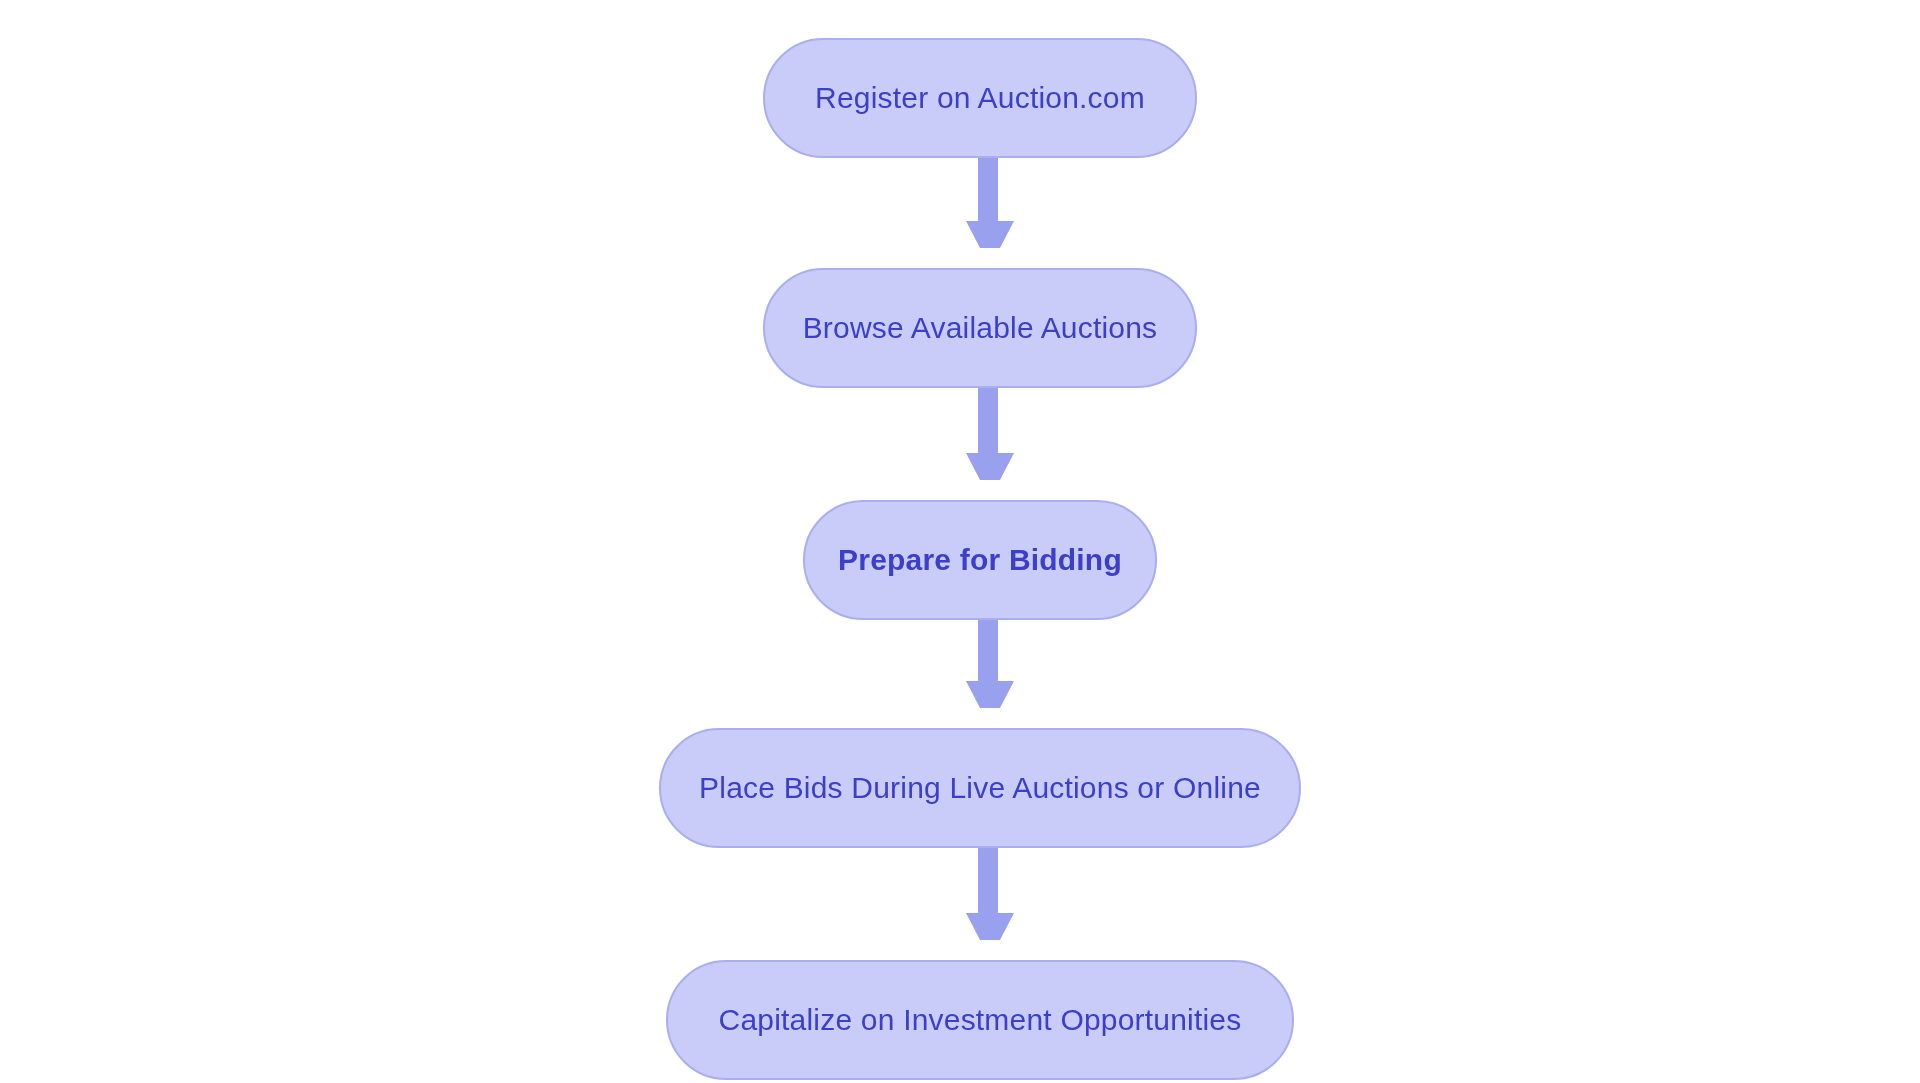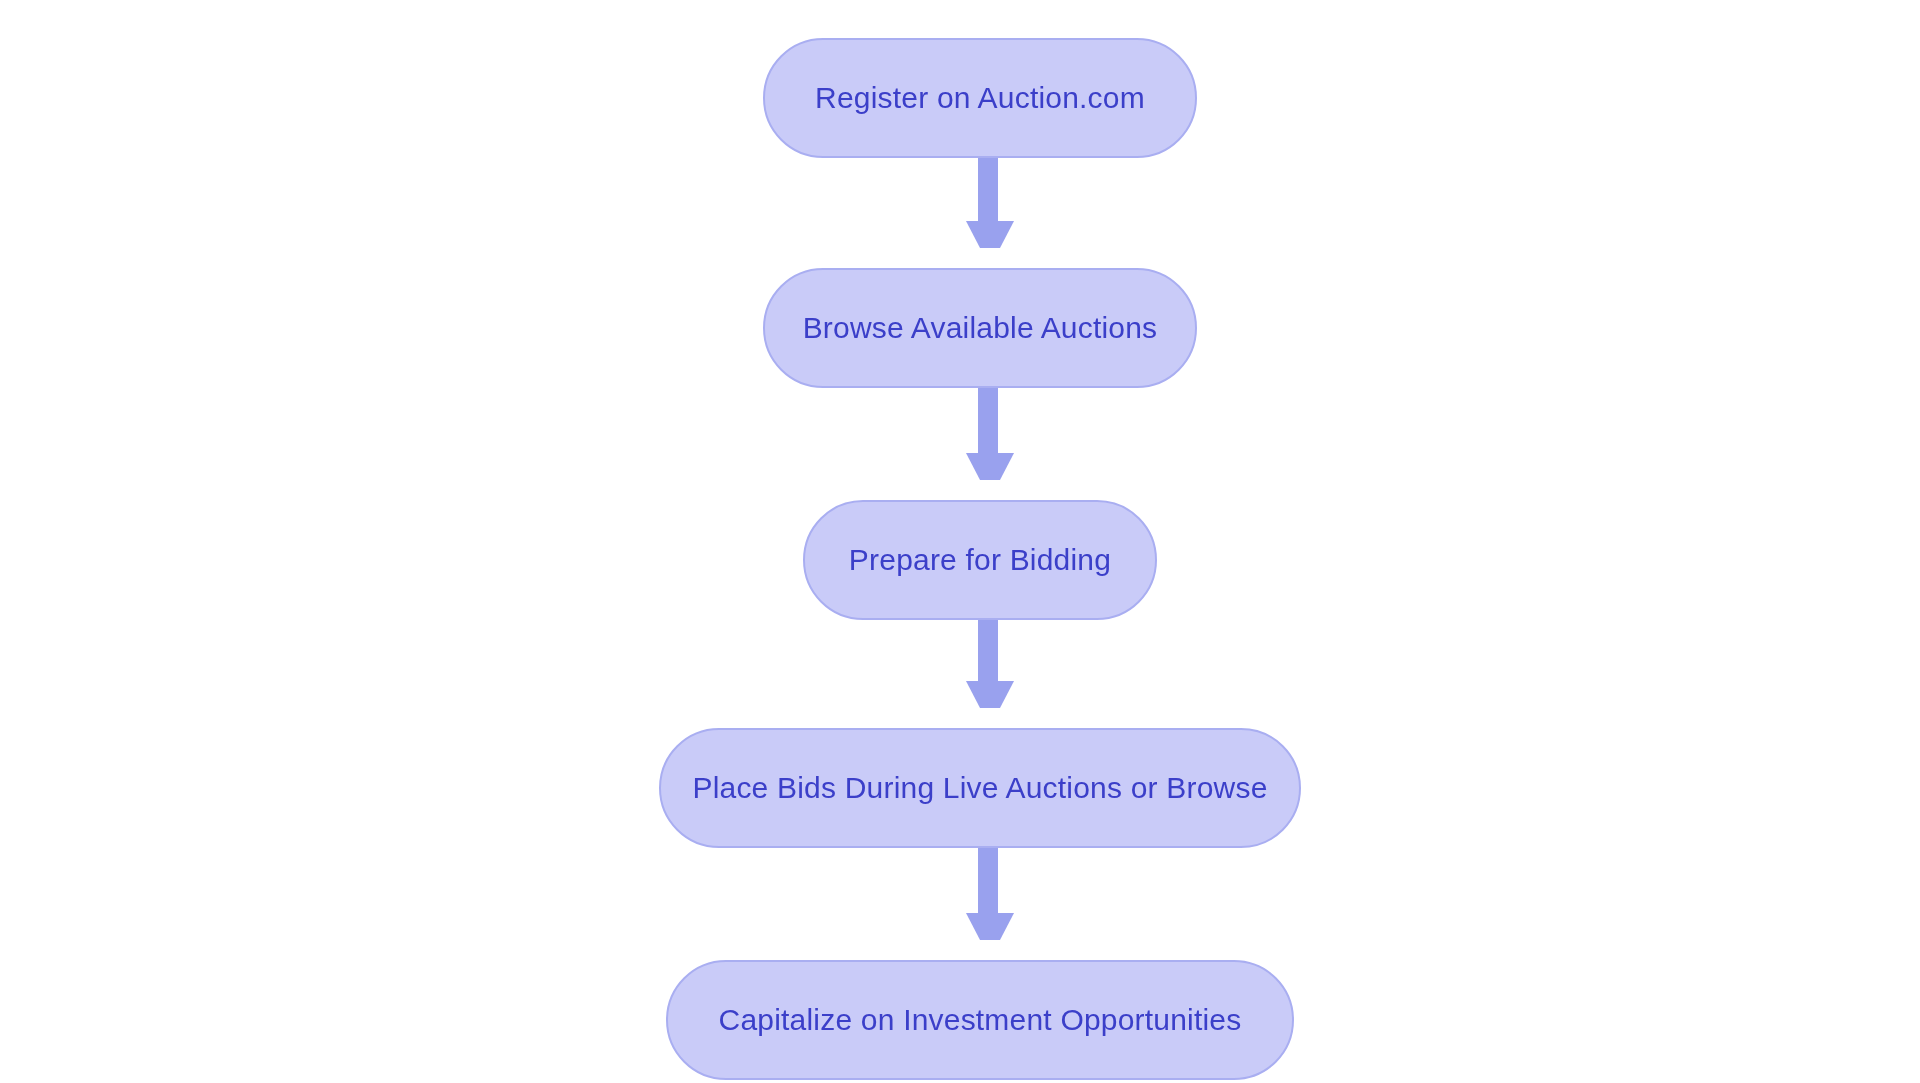--- a/index.html
+++ b/index.html
@@ -19,21 +19,21 @@
     border-radius: 60px;
   }
   .node-label {
     color: var(--node-text, #3b3fc9);
     font-size: 30px;
     letter-spacing: 0.2px;
     white-space: nowrap;
   }
   .node-1 { left: 743px; top: 18px;  width: 434px; height: 120px; }
   .node-2 { left: 743px; top: 248px; width: 434px; height: 120px; }
-  .node-3 { left: 783px; top: 480px; width: 354px; height: 120px; }
+  .node-3 { left: 783px; top: 480px; width: 354px; height: 120px; font-weight: bold; }
   .node-4 { left: 639px; top: 708px; width: 642px; height: 120px; }
   .node-5 { left: 646px; top: 940px; width: 628px; height: 120px; text-align: right; }
 
   .arrow { position: absolute; left: 946px; width: 28px; }
   .arrow-1 { top: 138px; height: 110px; }
   .arrow-2 { top: 368px; height: 112px; }
   .arrow-3 { top: 600px; height: 108px; }
   .arrow-4 { top: 828px; height: 112px; }
   .arrow-line {
     position: absolute; left: 11.5px; top: 0; bottom: 25px; width: 5px;
@@ -72,21 +72,21 @@
   <div class="node node-3">
     <span class="node-label">Prepare for Bidding</span>
   </div>
 
   <div class="arrow arrow-3">
     <div class="arrow-line"></div>
     <div class="arrow-head"></div>
   </div>
 
   <div class="node node-4">
-    <span class="node-label">Place Bids During Live Auctions or Browse</span>
+    <span class="node-label">Place Bids During Live Auctions or Online</span>
   </div>
 
   <div class="arrow arrow-4">
     <div class="arrow-line"></div>
     <div class="arrow-head"></div>
   </div>
 
   <div class="node node-5">
     <span class="node-label">Capitalize on Investment Opportunities</span>
   </div>

